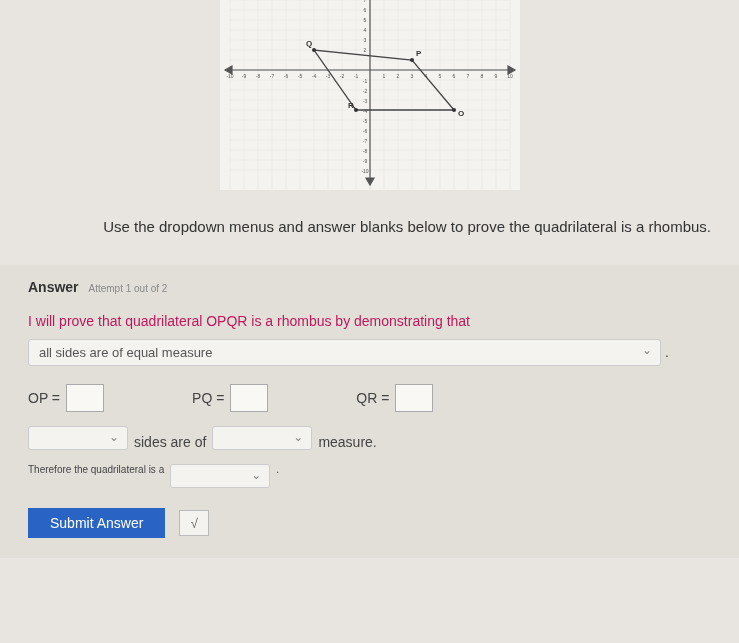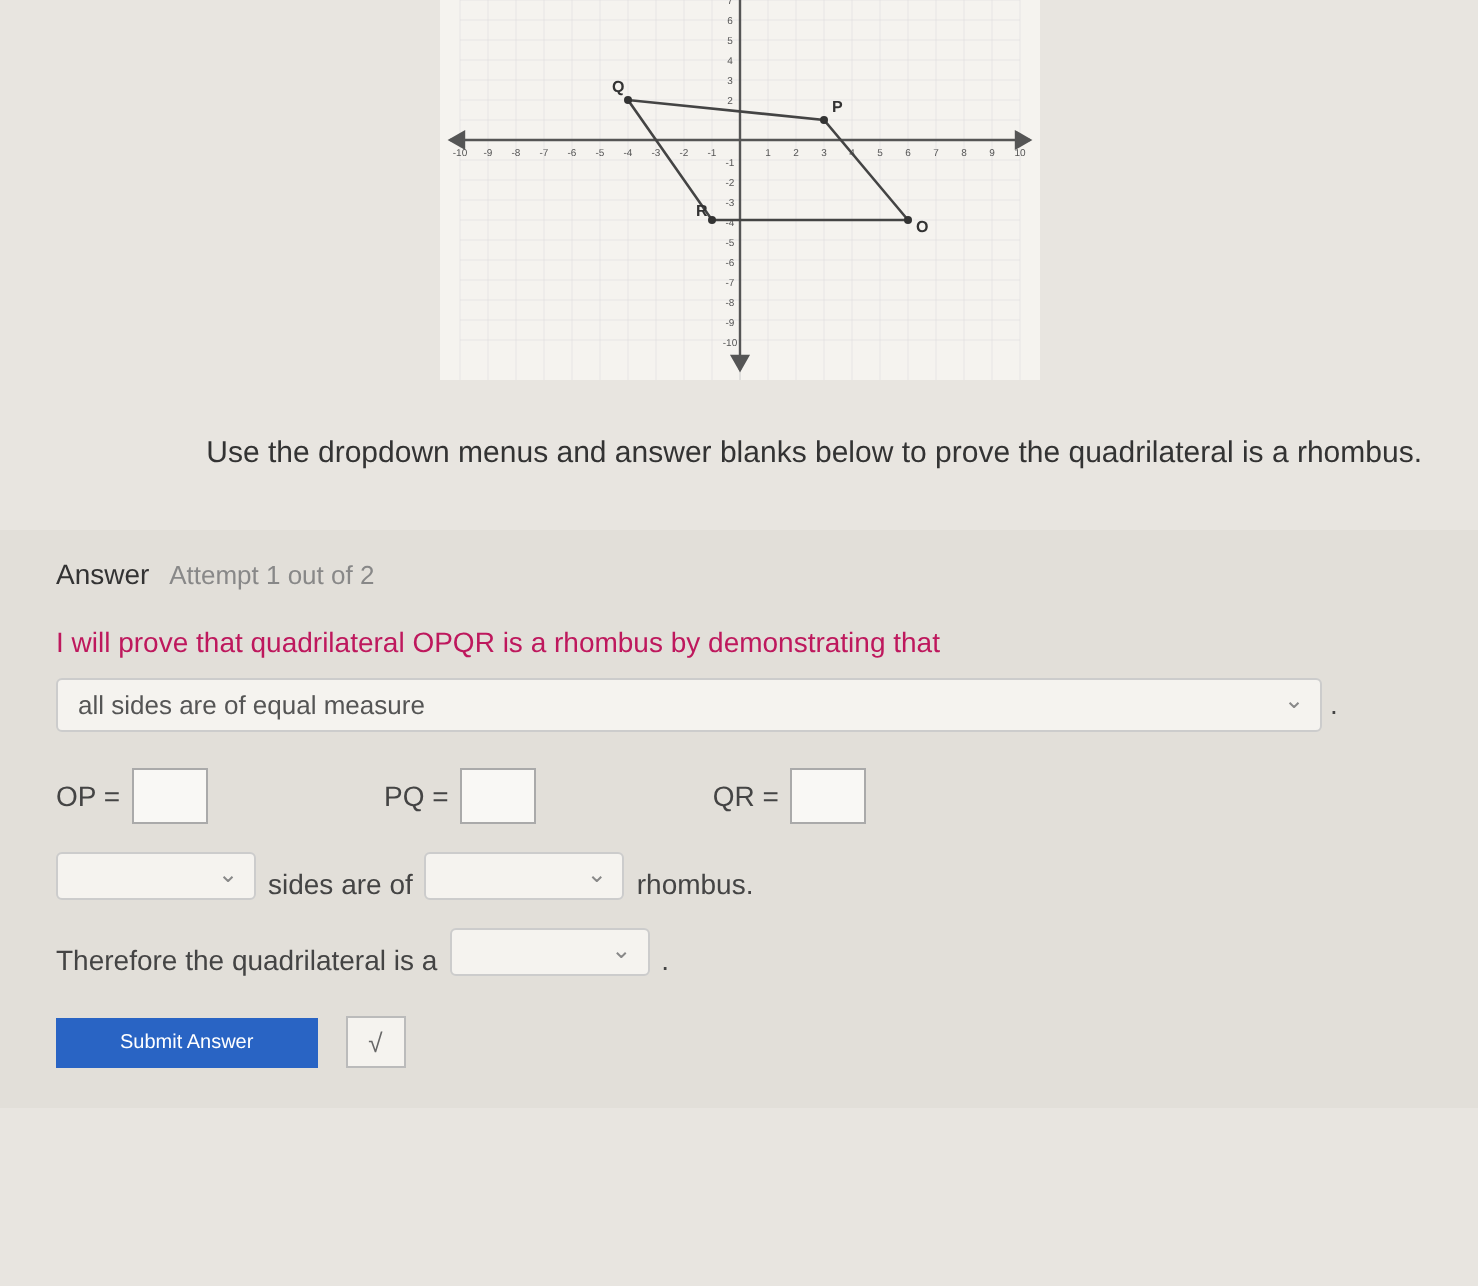--- a/index.html
+++ b/index.html
@@ -31,25 +31,25 @@
     .answer-section {
       background: #e2dfd9;
       margin: 12px 0 0 0;
       padding: 14px 28px 20px 28px;
     }
     .answer-header {
       font-size: 14px;
       margin-bottom: 18px;
     }
     .answer-header .label {
-      font-weight: 400;
+      font-weight: 700;
       color: #333;
     }
     .answer-header .attempt {
-      font-size: 13px;
+      font-size: 10px;
       color: #888;
       margin-left: 6px;
     }
     .proof-text {
       font-size: 14px;
       color: #be185d;
       margin-bottom: 10px;
     }
     .dropdown-wide {
       display: inline-block;
@@ -106,39 +106,39 @@
       border: 1px solid #ccc;
       border-radius: 3px;
       padding: 4px 24px 4px 10px;
       font-size: 13px;
       color: #555;
       position: relative;
       min-width: 100px;
       height: 24px;
     }
     .therefore-row {
-      font-size: 14px;
+      font-size: 10px;
       color: #444;
       margin: 14px 0;
       display: flex;
-      align-items: flex-end;
+      align-items: flex-start;
       gap: 6px;
     }
     .bottom-row {
       display: flex;
       align-items: center;
       gap: 14px;
       margin-top: 20px;
     }
     .submit-btn {
       background: #2964c4;
       color: #fff;
       border: none;
-      padding: 7px 32px;
-      font-size: 10px;
+      padding: 7px 22px;
+      font-size: 14px;
       cursor: pointer;
     }
     .sqrt-btn {
       width: 30px;
       height: 26px;
       border: 1px solid #bbb;
       background: #f5f3ef;
       display: flex;
       align-items: center;
       justify-content: center;
@@ -289,21 +289,21 @@
     <div class="side-item">
       <span>QR =</span>
       <input class="box" value="" style="">
     </div>
   </div>
 
   <div class="conclusion-row">
     <span class="dropdown-sm"></span>
     <span>sides are of</span>
     <span class="dropdown-sm"></span>
-    <span>rhombus.</span>
+    <span>measure.</span>
   </div>
 
   <div class="therefore-row">
     <span>Therefore the quadrilateral is a</span>
     <span class="dropdown-sm"></span>
     <span>.</span>
   </div>
 
   <div class="bottom-row">
     <button class="submit-btn">Submit Answer</button>

